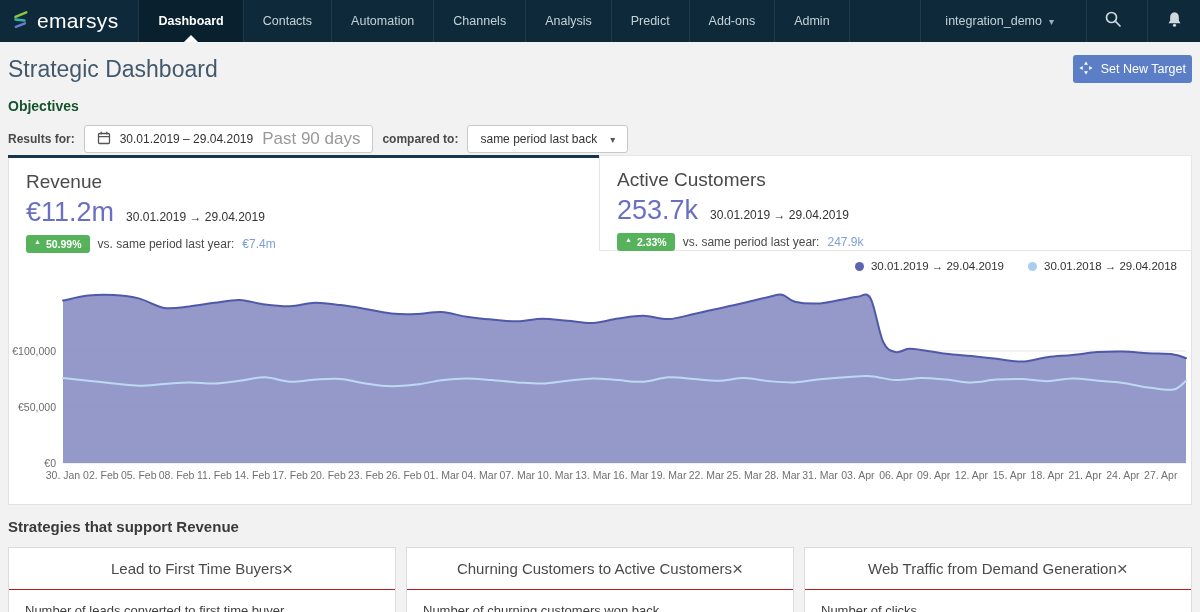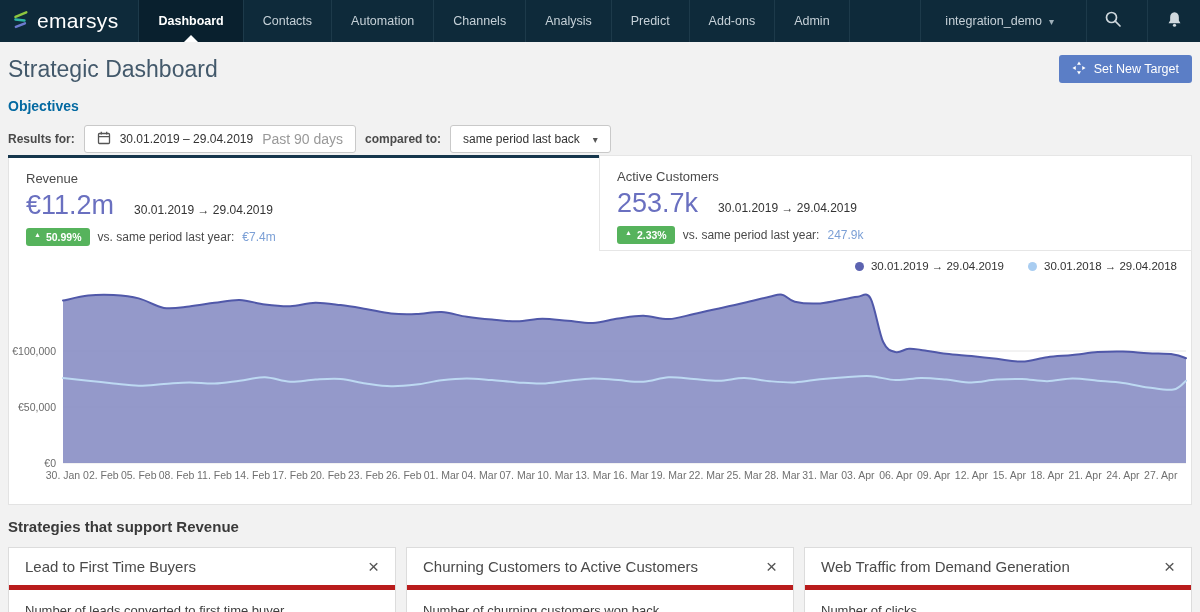--- a/index.html
+++ b/index.html
@@ -29,66 +29,66 @@
   }
   .nav-right { margin-left:auto; display:flex; align-items:stretch;gap:8px; }
   .account { display:flex; align-items:center; gap:7px; padding:0 24px; font-size:12.5px; border-left:1px solid #1d3a4a; cursor:pointer; }
   .account .caret { font-size:10px; color:#9fb0ba; }
   .nav-iconbtn { width:53px; display:flex; align-items:center; justify-content:center; border-left:1px solid #1d3a4a; cursor:pointer; }
   
   .page-head { display:flex; justify-content:space-between; align-items:center; padding:13px 8px 0 8px; }
   .page-head h1 { font-size:23px; font-weight:400; color:#43596b; }
   .btn-target {
     background:#5b7ec6; color:#fff; border:none; border-radius:3px; height:28px;
-    padding:0 13px; font-size:12.5px; display:flex; align-items:center; gap:8px; cursor:pointer;
+    padding:0 6px; font-size:12.5px; display:flex; align-items:center; gap:8px; cursor:pointer;
     font-family:inherit;
   }
-  .objectives { margin:15px 8px 0; font-size:14px; font-weight:bold; color:#0369a1; }
+  .objectives { margin:15px 8px 0; font-size:14px; font-weight:bold; color:#14532d; }
   
   .filters { margin:11px 8px 12px; display:flex; align-items:center; gap:9px; font-size:12px; }
   .filters .lbl { font-weight:bold; color:#4a4a4a; }
   .chip {
     display:flex; align-items:center; gap:9px; background:#fff; border:1px solid #c9c9c9;
     border-radius:3px; height:28px; padding:0 12px; cursor:pointer; color:#333;
   }
-  .chip .hint { color:#999; font-size:14px; }
+  .chip .hint { color:#999; font-size:17px; }
   .chip .caret { color:#555; font-size:10px; margin-left:4px; }
   
   .panel {
     position:absolute; left:8px; right:8px; top:155px; height:350px;
     background:#fff; border:1px solid #e3e3e3;
   }
   .tab-accent { position:absolute; top:-1px; left:-1px; width:591px; height:3px; background:#16364c; }
   .metric { position:absolute; top:2px; left:0; width:560px; padding:13px 17px; cursor:pointer; }
   .metric-card2 {
     position:absolute; top:-1px; left:590px; right:-1px; height:96px;
     background:#fff; border:1px solid #e6e6e6; padding:13px 17px; cursor:pointer;
   }
-  .m-title { font-size:13px; color:#4a4a4a; }
-  .m-row { margin-top:4px; display:flex; align-items:baseline; gap:20px; }
+  .m-title { font-size:19px; color:#4a4a4a; }
+  .m-row { margin-top:4px; display:flex; align-items:baseline; gap:12px; }
   .m-value { font-size:27px; color:#6a70c0; }
   .m-range { font-size:12px; color:#333; }
   .m-vs { margin-top:7px; display:flex; align-items:center; gap:8px; font-size:12px; color:#4a4a4a; }
   .badge {
     background:#56b35c; color:#fff; font-size:10.5px; font-weight:bold; border-radius:3px;
     padding:3px 8px; display:flex; align-items:flex-start; gap:5px;
   }
   .badge .tri { font-size:7px; }
   .vs-value { color:#7ca0d6; }
   .legend { position:absolute; top:104px; right:14px; display:flex; gap:24px; font-size:11.5px; color:#333; align-items:center; }
   .legend .li { display:flex; align-items:center; cursor:pointer; }
   .legend .dot { width:9px; height:9px; border-radius:50%; display:inline-block; margin-right:7px; }
   #chart { position:absolute; left:0; top:118px; }
   
   .strategies-heading { position:absolute; top:518px; left:8px; font-size:15px; font-weight:bold; color:#3a3a3a; }
   .cards { position:absolute; top:547px; left:8px; right:8px; display:flex; gap:10px; }
   .card { flex:1; background:#fff; border:1px solid #dcdcdc; height:110px; }
   .card-header {
-    display:flex; justify-content:space-between; align-items:center; padding:0 16px; height:42px;
-    border-bottom:5px solid #b91c1c; font-size:15px; color:#4a4a4a;
+    display:flex; justify-content:center; align-items:center; padding:0 16px; height:42px;
+    border-bottom:1px solid #b91c1c; font-size:15px; color:#4a4a4a;
   }
   .card-close { color:#555; font-size:19px; line-height:1; cursor:pointer; font-weight:300; }
   .card-body { padding:13px 16px; font-size:13px; color:#3f3f3f; }
   svg text { font-family:"Liberation Sans","DejaVu Sans",sans-serif; }
 </style>
 </head>
 <body>
 
 <div class="nav">
   <div class="brand">

